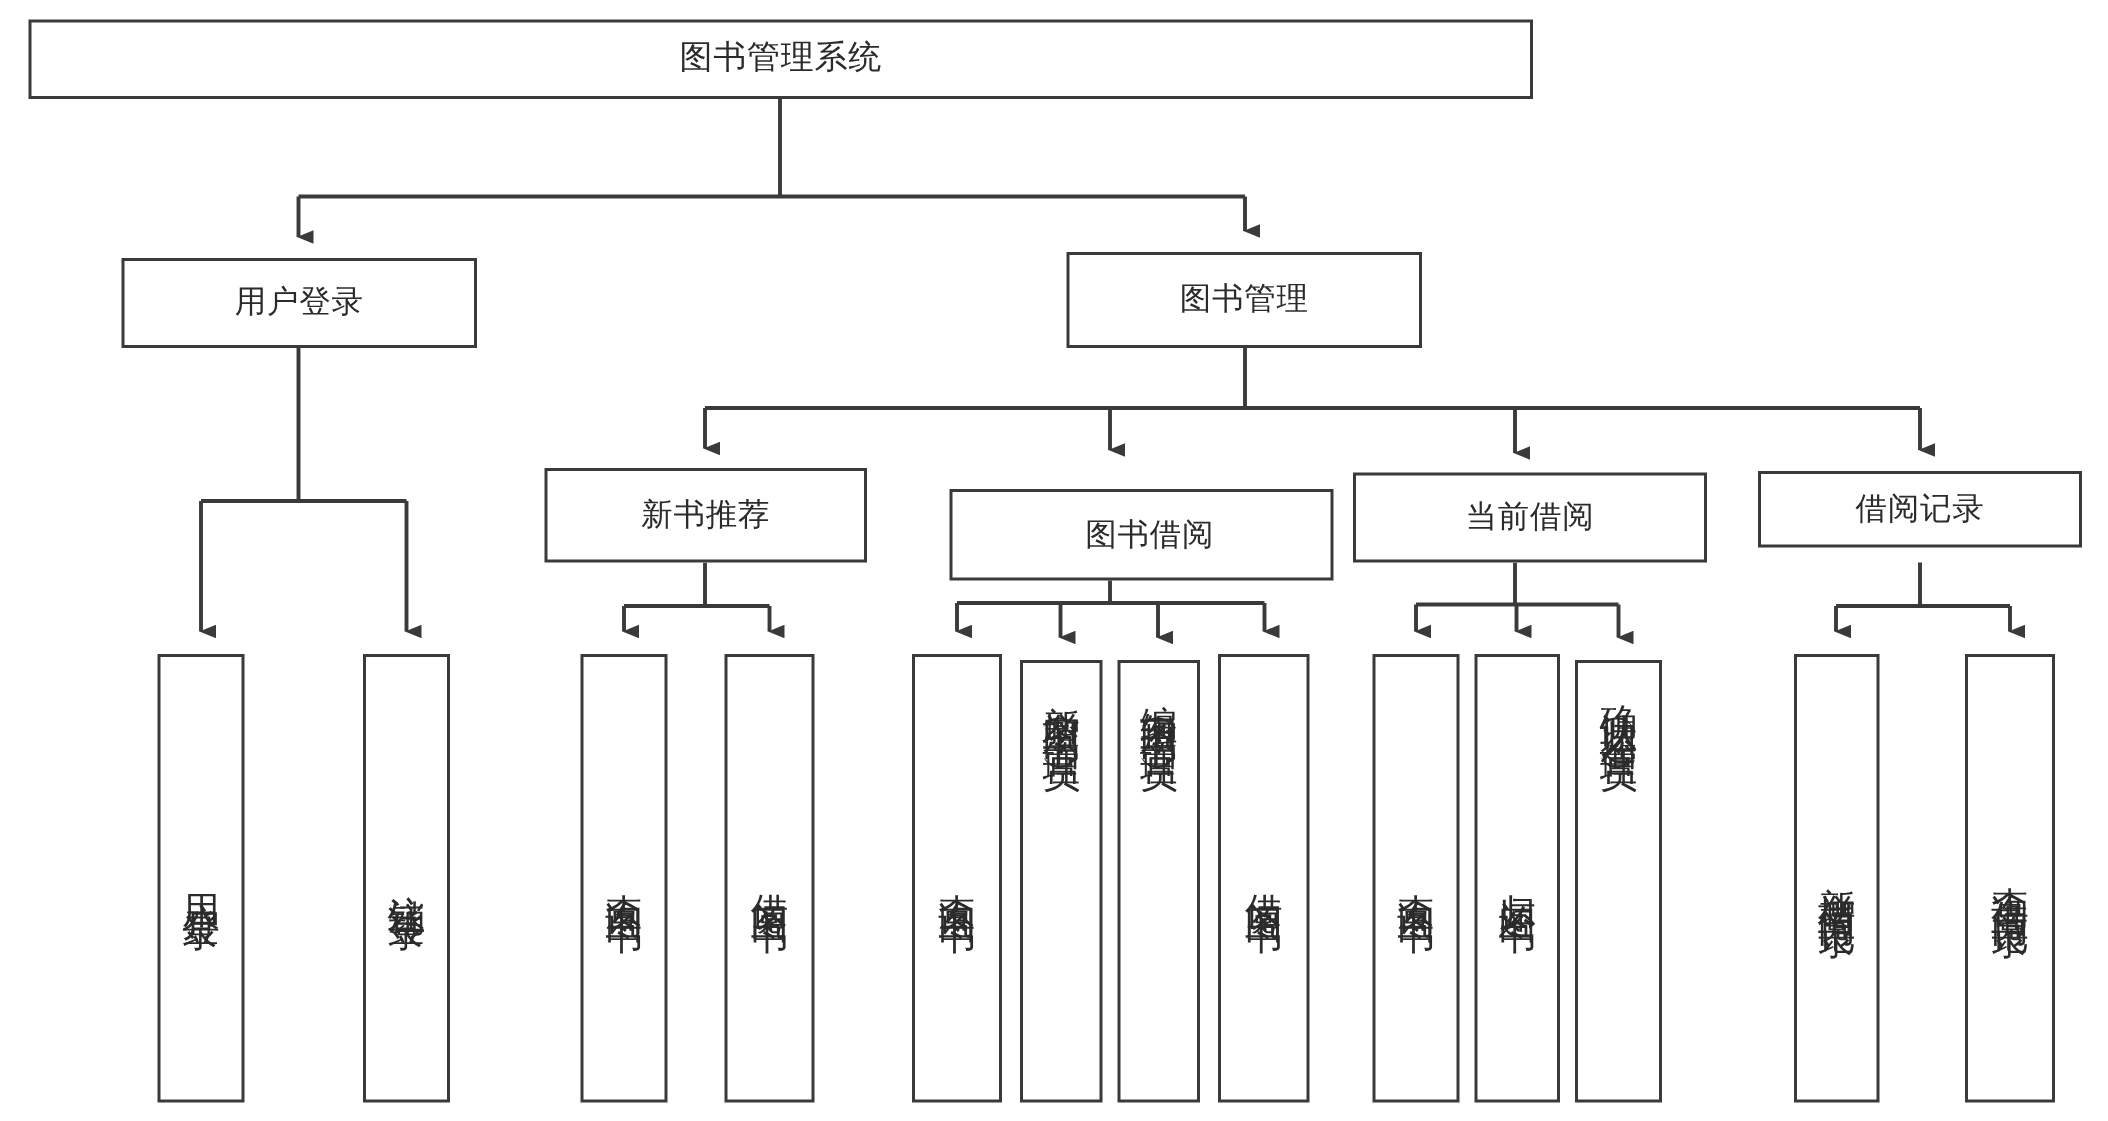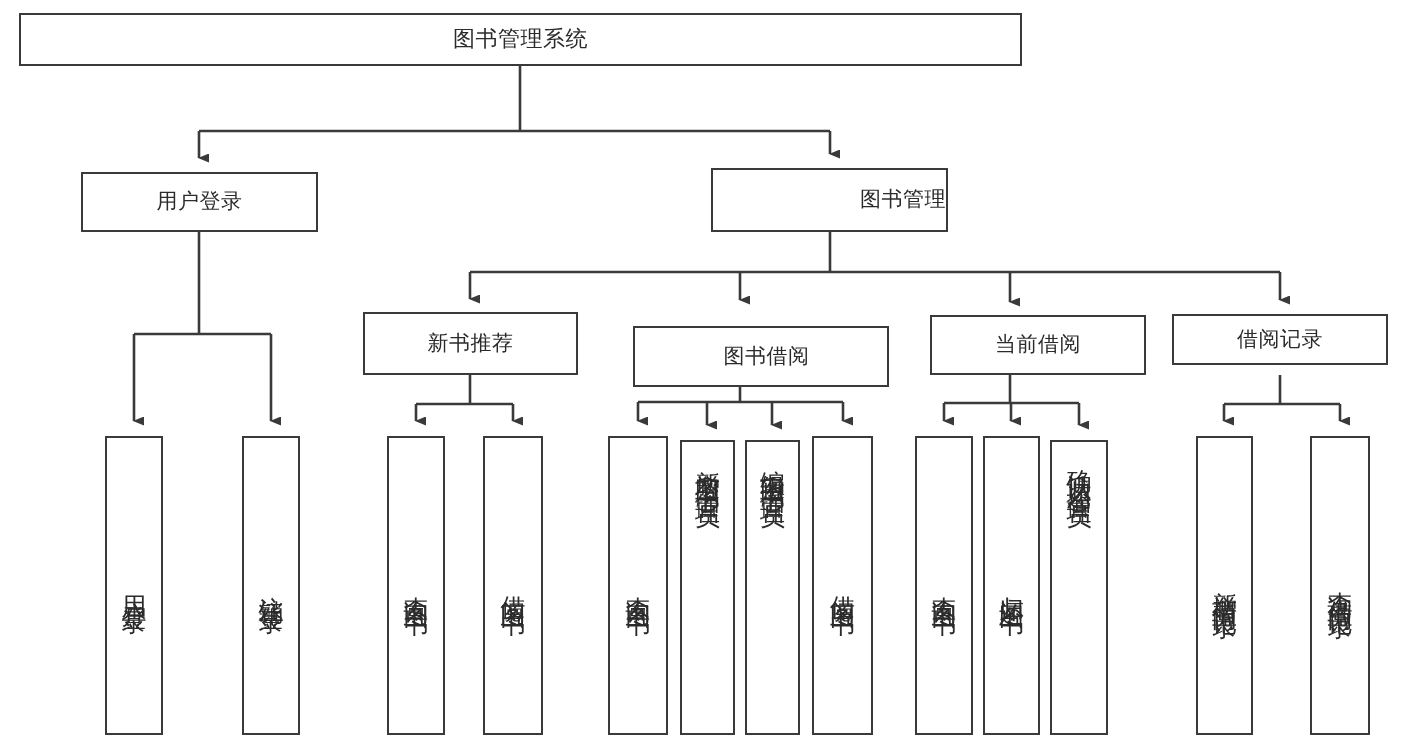--- a/index.html
+++ b/index.html
@@ -143,33 +143,33 @@
   </svg>
 
   <div class="node horiz root" style="left:19px; top:13px; width:1003px; height:53px;">
     <span class="node-label">图书管理系统</span>
   </div>
 
   <div class="node horiz" style="left:81px; top:172px; width:237px; height:60px;">
     <span class="node-label">用户登录</span>
   </div>
 
-  <div class="node horiz" style="left:711px; top:168px; width:237px; height:64px;justify-content:flex-end;">
+  <div class="node horiz" style="left:711px; top:168px; width:237px; height:64px;">
     <span class="node-label">图书管理</span>
   </div>
 
   <div class="node horiz" style="left:363px; top:312px; width:215px; height:63px;">
     <span class="node-label">新书推荐</span>
   </div>
 
   <div class="node horiz" style="left:633px; top:326px; width:256px; height:61px;padding-left:11px;">
     <span class="node-label">图书借阅</span>
   </div>
 
-  <div class="node horiz" style="left:902px; top:315px; width:216px; height:60px;margin-left:28px;">
+  <div class="node horiz" style="left:902px; top:315px; width:236px; height:60px;">
     <span class="node-label">当前借阅</span>
   </div>
 
   <div class="node horiz" style="left:1172px; top:314px; width:216px; height:51px;">
     <span class="node-label">借阅记录</span>
   </div>
 
   <div class="node vert center-text" style="left:105px; top:436px; width:58px; height:299px;">
     <span class="node-label">用户登录</span>
   </div>

